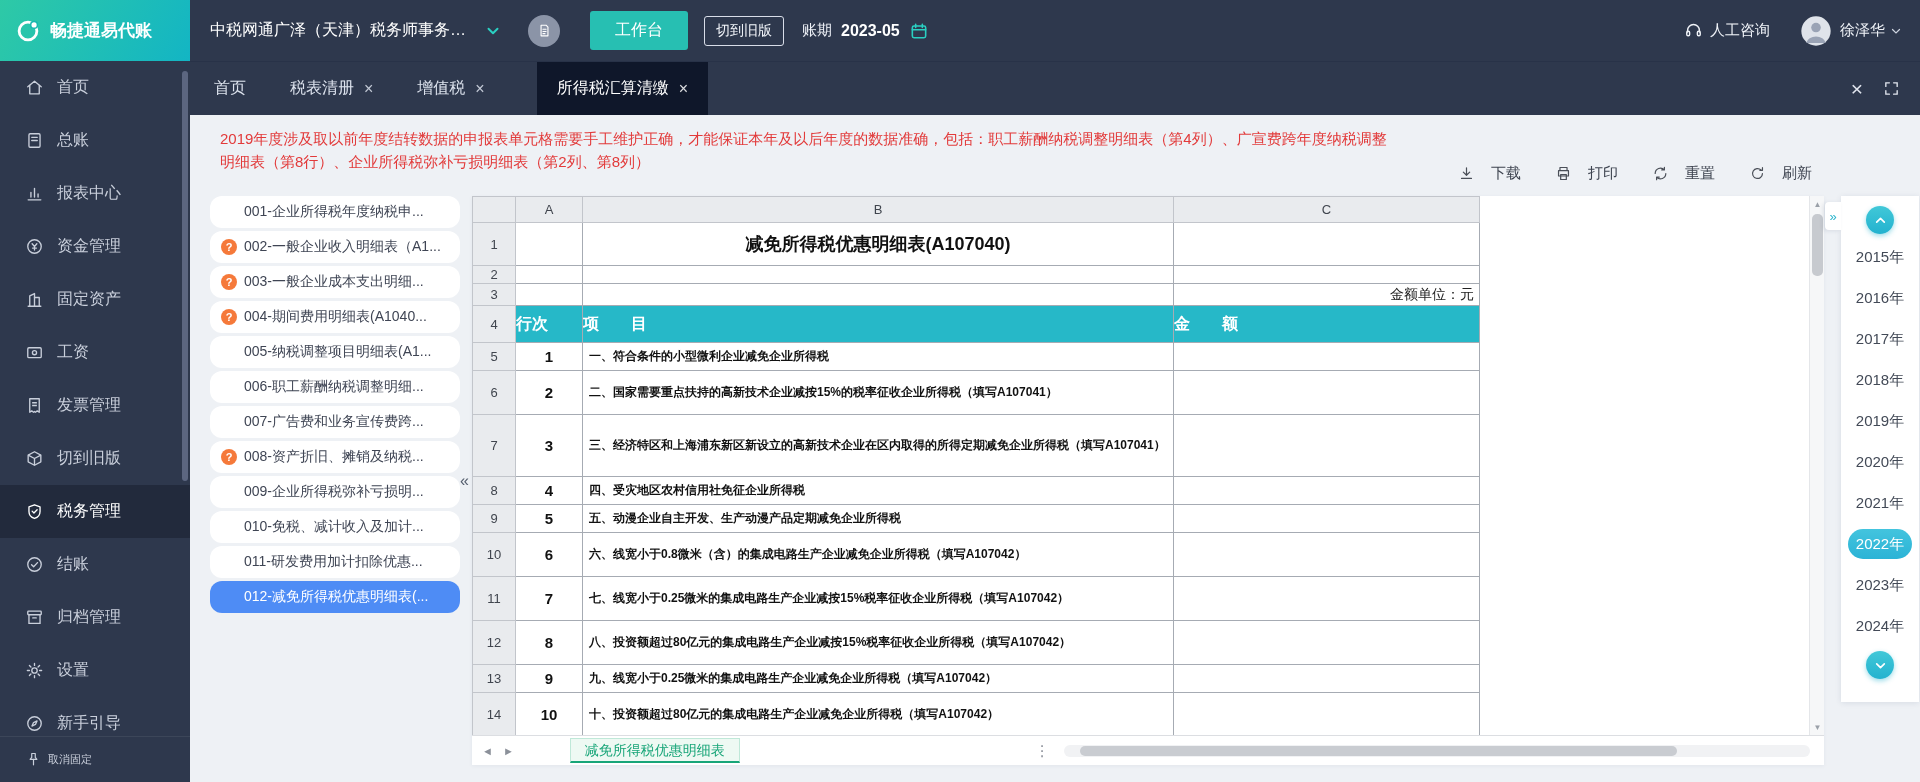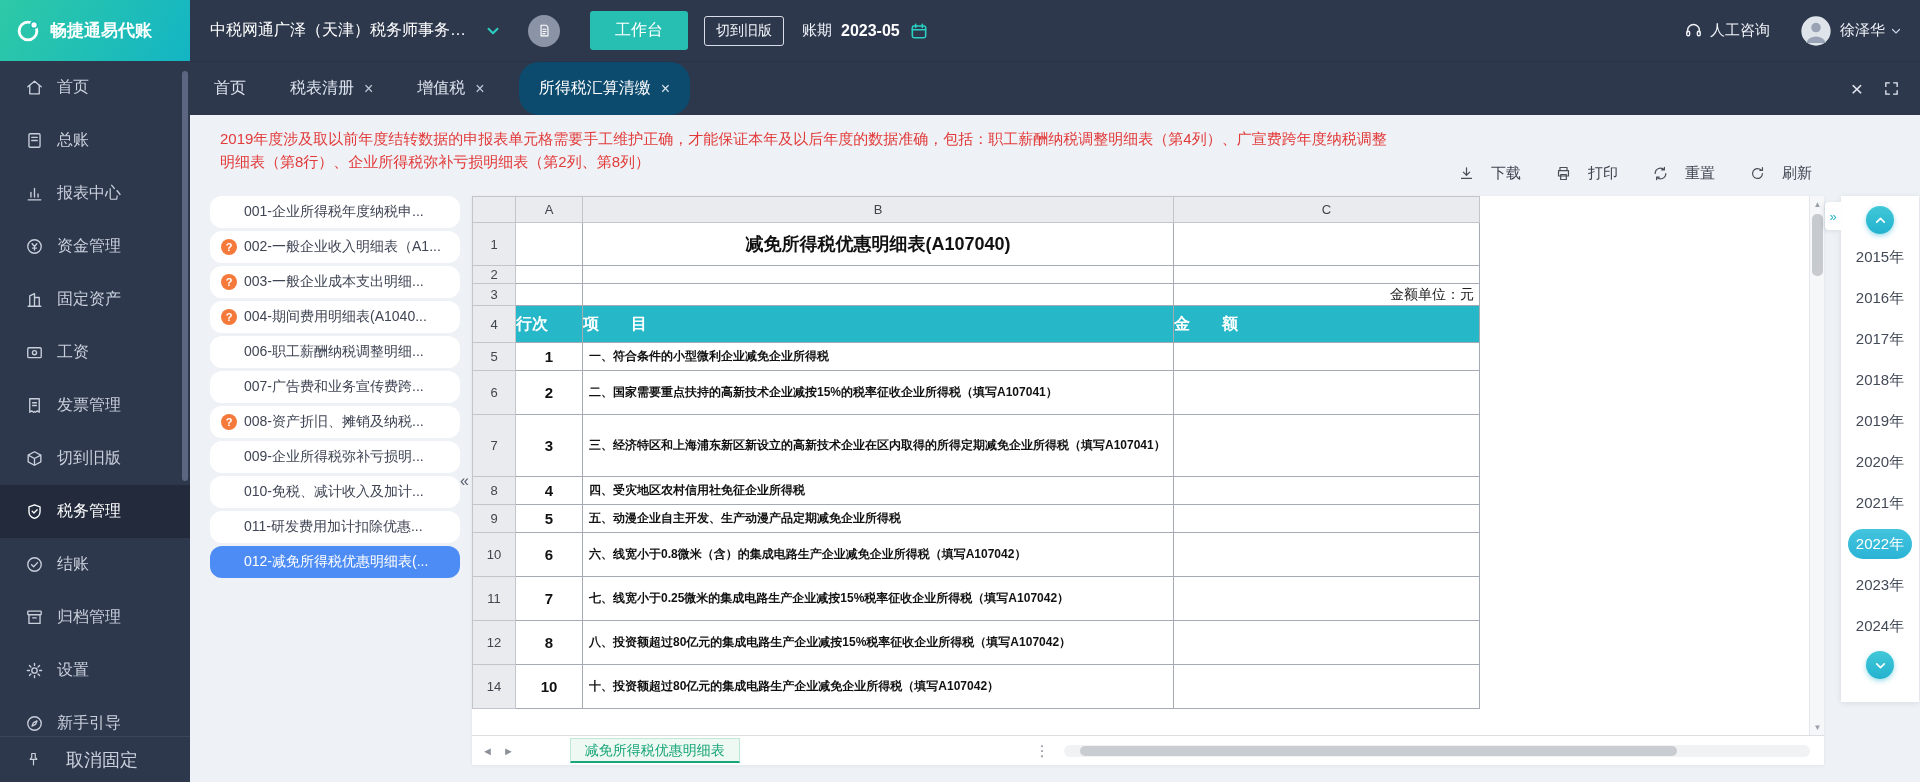--- a/index.html
+++ b/index.html
@@ -22,27 +22,27 @@
   .support { display:flex; align-items:center; gap:7px; cursor:pointer; }
   .avatar { margin-left:30px; cursor:pointer; }
   .username { margin-left:8px; cursor:pointer; }
   .caret { margin-left:5px; cursor:pointer; }
 
   
   .sidebar { position:absolute; top:61px; left:0; width:190px; bottom:0; background:#2e384d; z-index:4; }
   .side-item { height:53px; display:flex; align-items:center; gap:13px; padding-left:25px; color:#c9cfdb; font-size:16px; cursor:pointer; }
   .side-item.active { background:#222a3c; color:#fff; }
   .side-scroll-thumb { position:absolute; right:2px; top:10px; width:6px; height:410px; background:#5c6680; border-radius:3px; }
-  .unpin { position:absolute; bottom:0; left:0; right:0; height:46px; display:flex; align-items:center; gap:24px; padding-left:25px; color:#c9cfdb; font-size:18px; border-top:1px solid rgba(255,255,255,.07); cursor:pointer; }
+  .unpin { position:absolute; bottom:0; left:0; right:0; height:46px; display:flex; align-items:center; gap:6px; padding-left:25px; color:#c9cfdb; font-size:11px; border-top:1px solid rgba(255,255,255,.07); cursor:pointer; }
 
   
   .main { position:absolute; left:190px; top:61px; right:0; bottom:0; display:flex; flex-direction:column; }
   .tabbar { height:54px; background:#2e384d; border-top:1px solid #283248; display:flex; align-items:stretch; flex:none; }
   .tab { display:flex; align-items:center; padding:0 20px; color:#dde3ee; font-size:16px; gap:10px; cursor:pointer; margin-left:4px; }
-  .tab.active { background:#0c4a6e; color:#fff; margin-left:14px;border-radius:20px; }
+  .tab.active { background:#0f172a; color:#fff; margin-left:32px; }
   .tab .x { font-size:16px; opacity:.85; }
   .tabbar-right { margin-left:auto; display:flex; align-items:center; gap:20px; padding-right:20px; color:#e2e6ef; }
   .close-all { font-size:21px; cursor:pointer; line-height:1; }
 
   .content { flex:1; position:relative; }
   .notice-band { height:81px; position:relative; }
   .notice { position:absolute; left:30px; top:12px; width:1175px; color:#e23a3a; font-size:15px; line-height:1.55; }
   .tools { position:absolute; right:108px; bottom:13px; display:flex; gap:34px; color:#3e4450; font-size:15px; }
   .tool { display:flex; align-items:center; gap:16px; cursor:pointer; }
 
@@ -367,20 +367,23 @@
           </div>
         <div class="list-item">
             <span class="help-dot">?</span>
             <span>003-一般企业成本支出明细...</span>
           </div>
         <div class="list-item">
             <span class="help-dot">?</span>
             <span>004-期间费用明细表(A1040...</span>
           </div>
         <div class="list-item">
+            <span>005-纳税调整项目明细表(A1...</span>
+          </div>
+        <div class="list-item">
             <span>006-职工薪酬纳税调整明细...</span>
           </div>
         <div class="list-item">
             <span>007-广告费和业务宣传费跨...</span>
           </div>
         <div class="list-item">
             <span class="help-dot">?</span>
             <span>008-资产折旧、摊销及纳税...</span>
           </div>
         <div class="list-item">
@@ -480,20 +483,26 @@
               <td class="cno">7</td>
               <td class="ctext">七、线宽小于0.25微米的集成电路生产企业减按15%税率征收企业所得税（填写A107042）</td>
               <td></td>
             </tr>
             <tr class="rh44">
               <td class="rn">12</td>
               <td class="cno">8</td>
               <td class="ctext">八、投资额超过80亿元的集成电路生产企业减按15%税率征收企业所得税（填写A107042）</td>
               <td></td>
             </tr>
+            <tr class="rh28">
+              <td class="rn">13</td>
+              <td class="cno">9</td>
+              <td class="ctext">九、线宽小于0.25微米的集成电路生产企业减免企业所得税（填写A107042）</td>
+              <td></td>
+            </tr>
             <tr class="rh44">
               <td class="rn">14</td>
               <td class="cno">10</td>
               <td class="ctext">十、投资额超过80亿元的集成电路生产企业减免企业所得税（填写A107042）</td>
               <td></td>
             </tr>
           </tbody>
             </table>
         </div>
 

